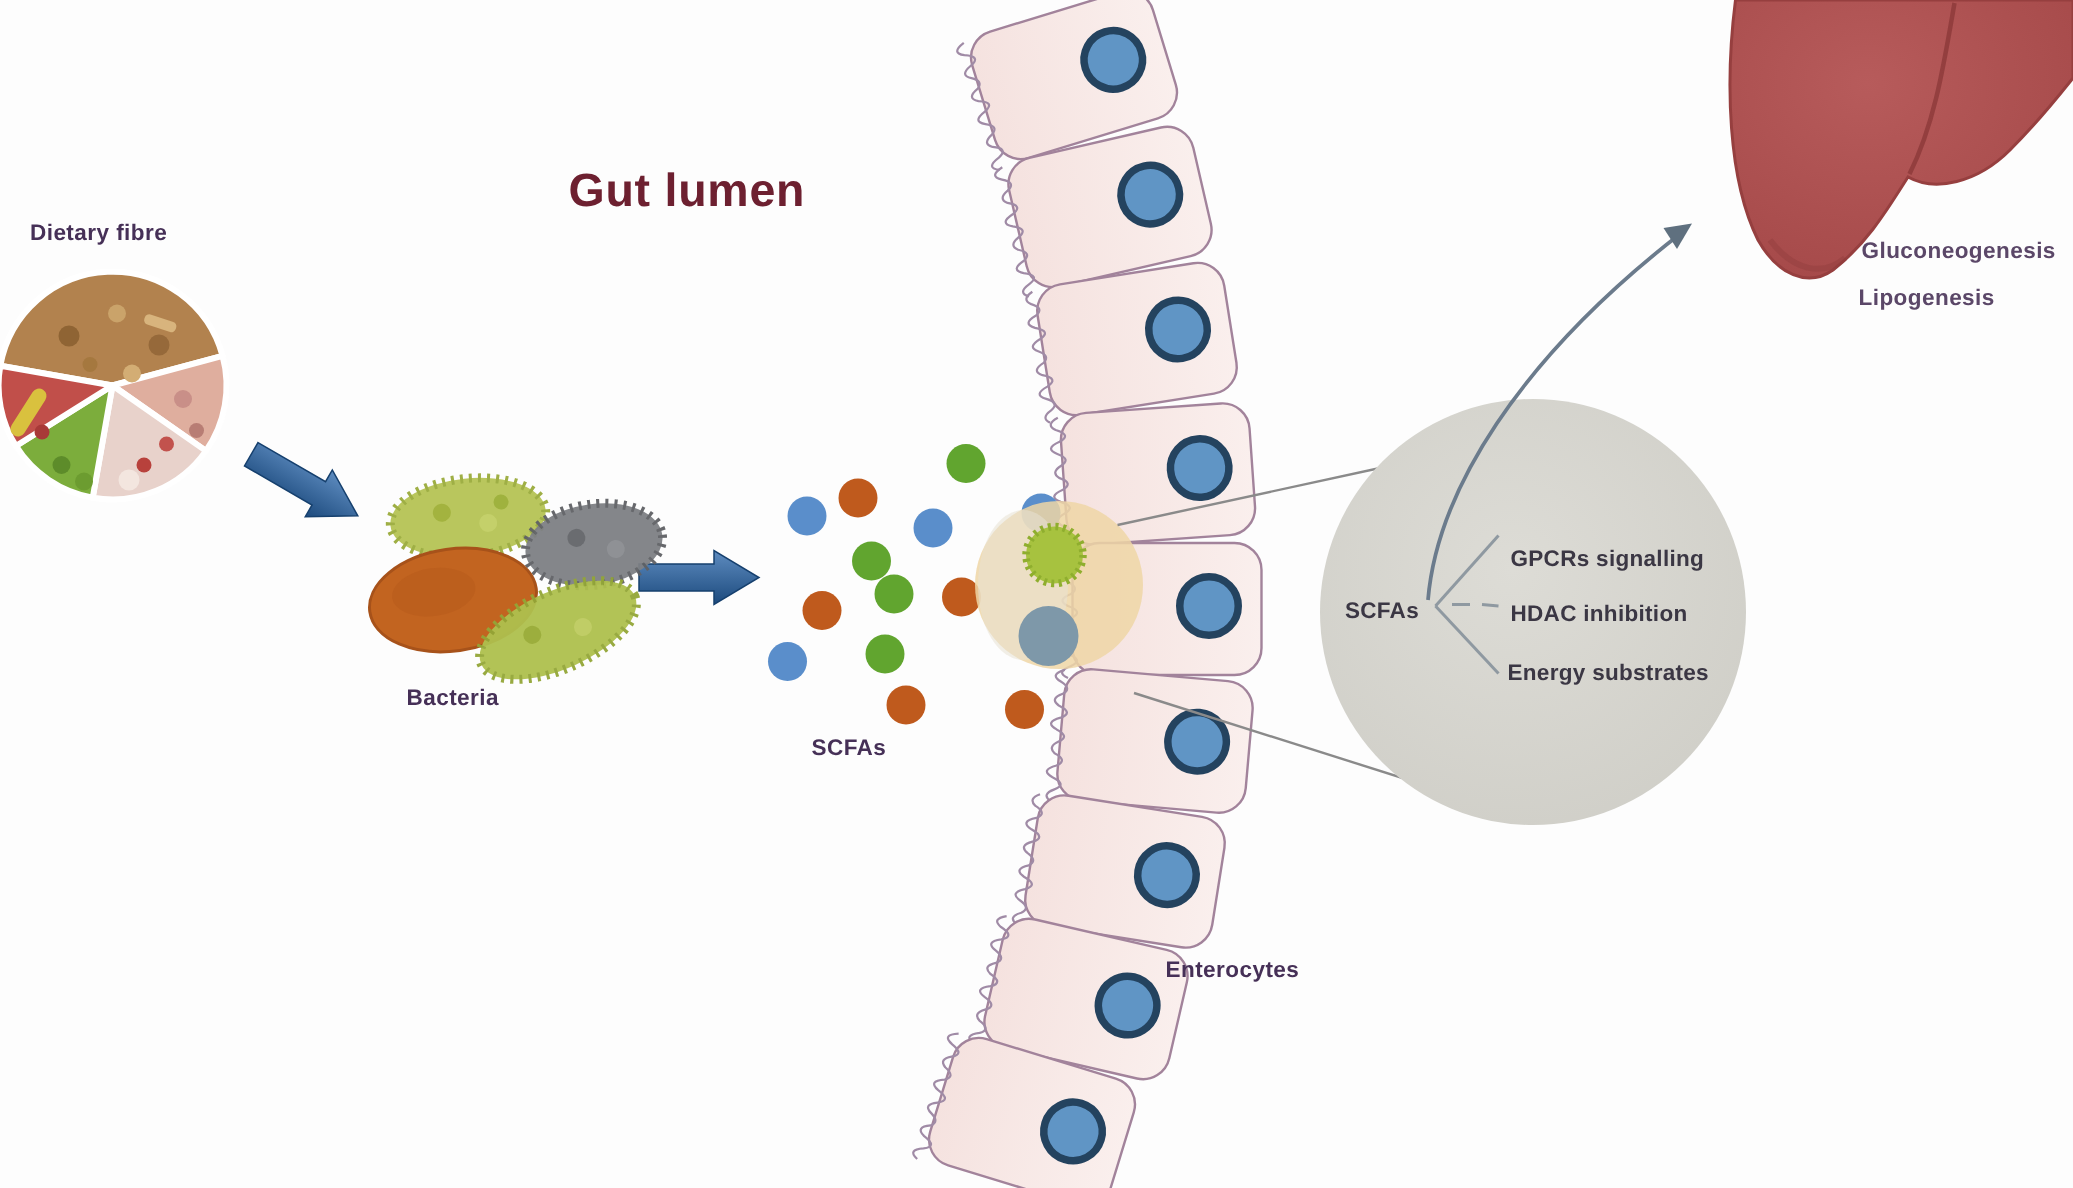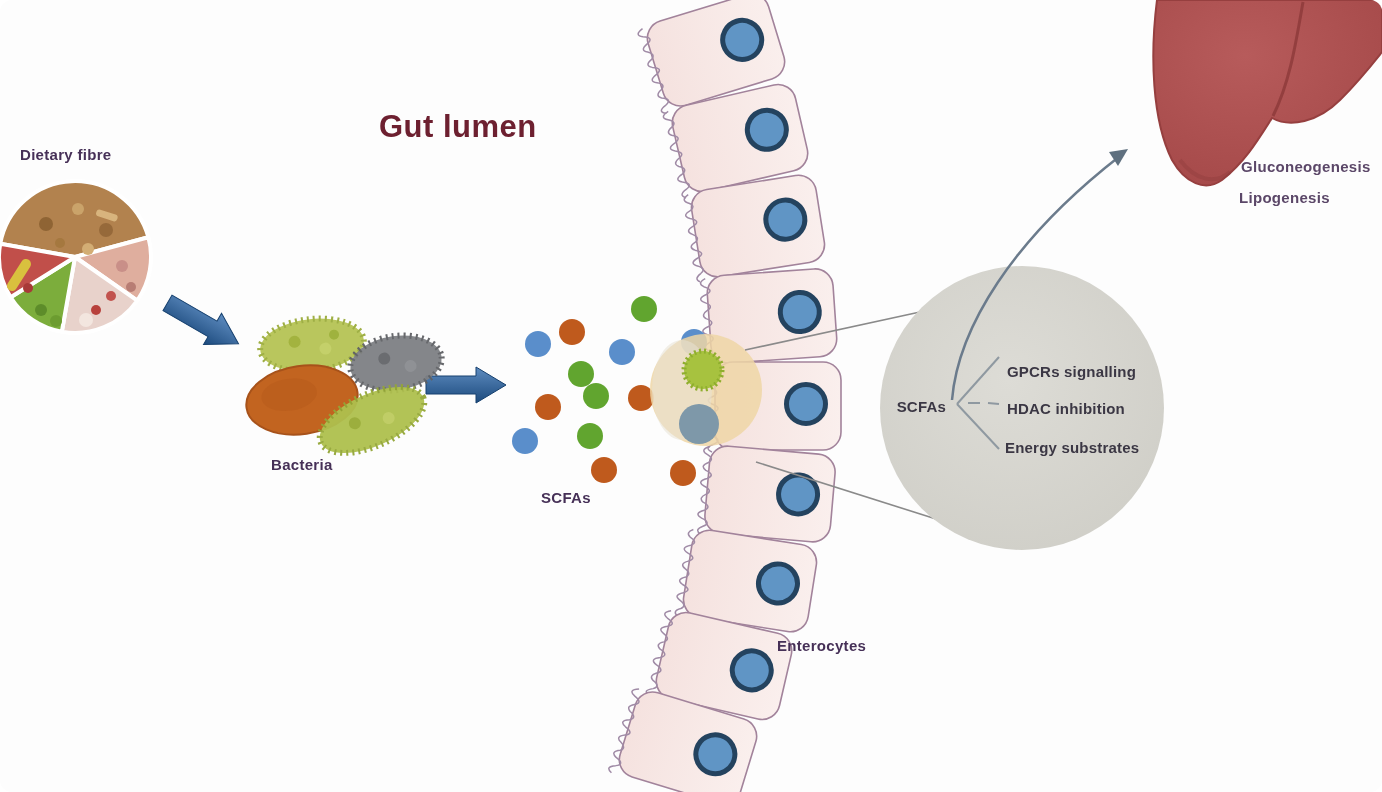--- a/index.html
+++ b/index.html
@@ -1,17 +1,17 @@
 <!DOCTYPE html>
 <html><head>
 <meta charset="utf-8">
 <style>
   html,body{margin:0;padding:0;background:#ffffff;}
   .stage{position:relative;width:1382px;height:792px;overflow:hidden;background:#fdfdfd;
-         font-family:"Liberation Sans",sans-serif;border-radius:12px;}
+         font-family:"Liberation Sans",sans-serif;}
   svg{position:absolute;inset:0;}
   text{font-family:"Liberation Sans",sans-serif;font-weight:bold;}
   .lbl{fill:#463057;font-size:15px;letter-spacing:.3px;}
   .lbl-circle{fill:#3b3744;font-size:15px;letter-spacing:.2px;}
   .lbl-liver{fill:#5b4768;font-size:15px;letter-spacing:.3px;}
   .title{fill:#6d2030;font-size:31px;letter-spacing:.5px;}
 </style>
 </head>
 <body>
 

